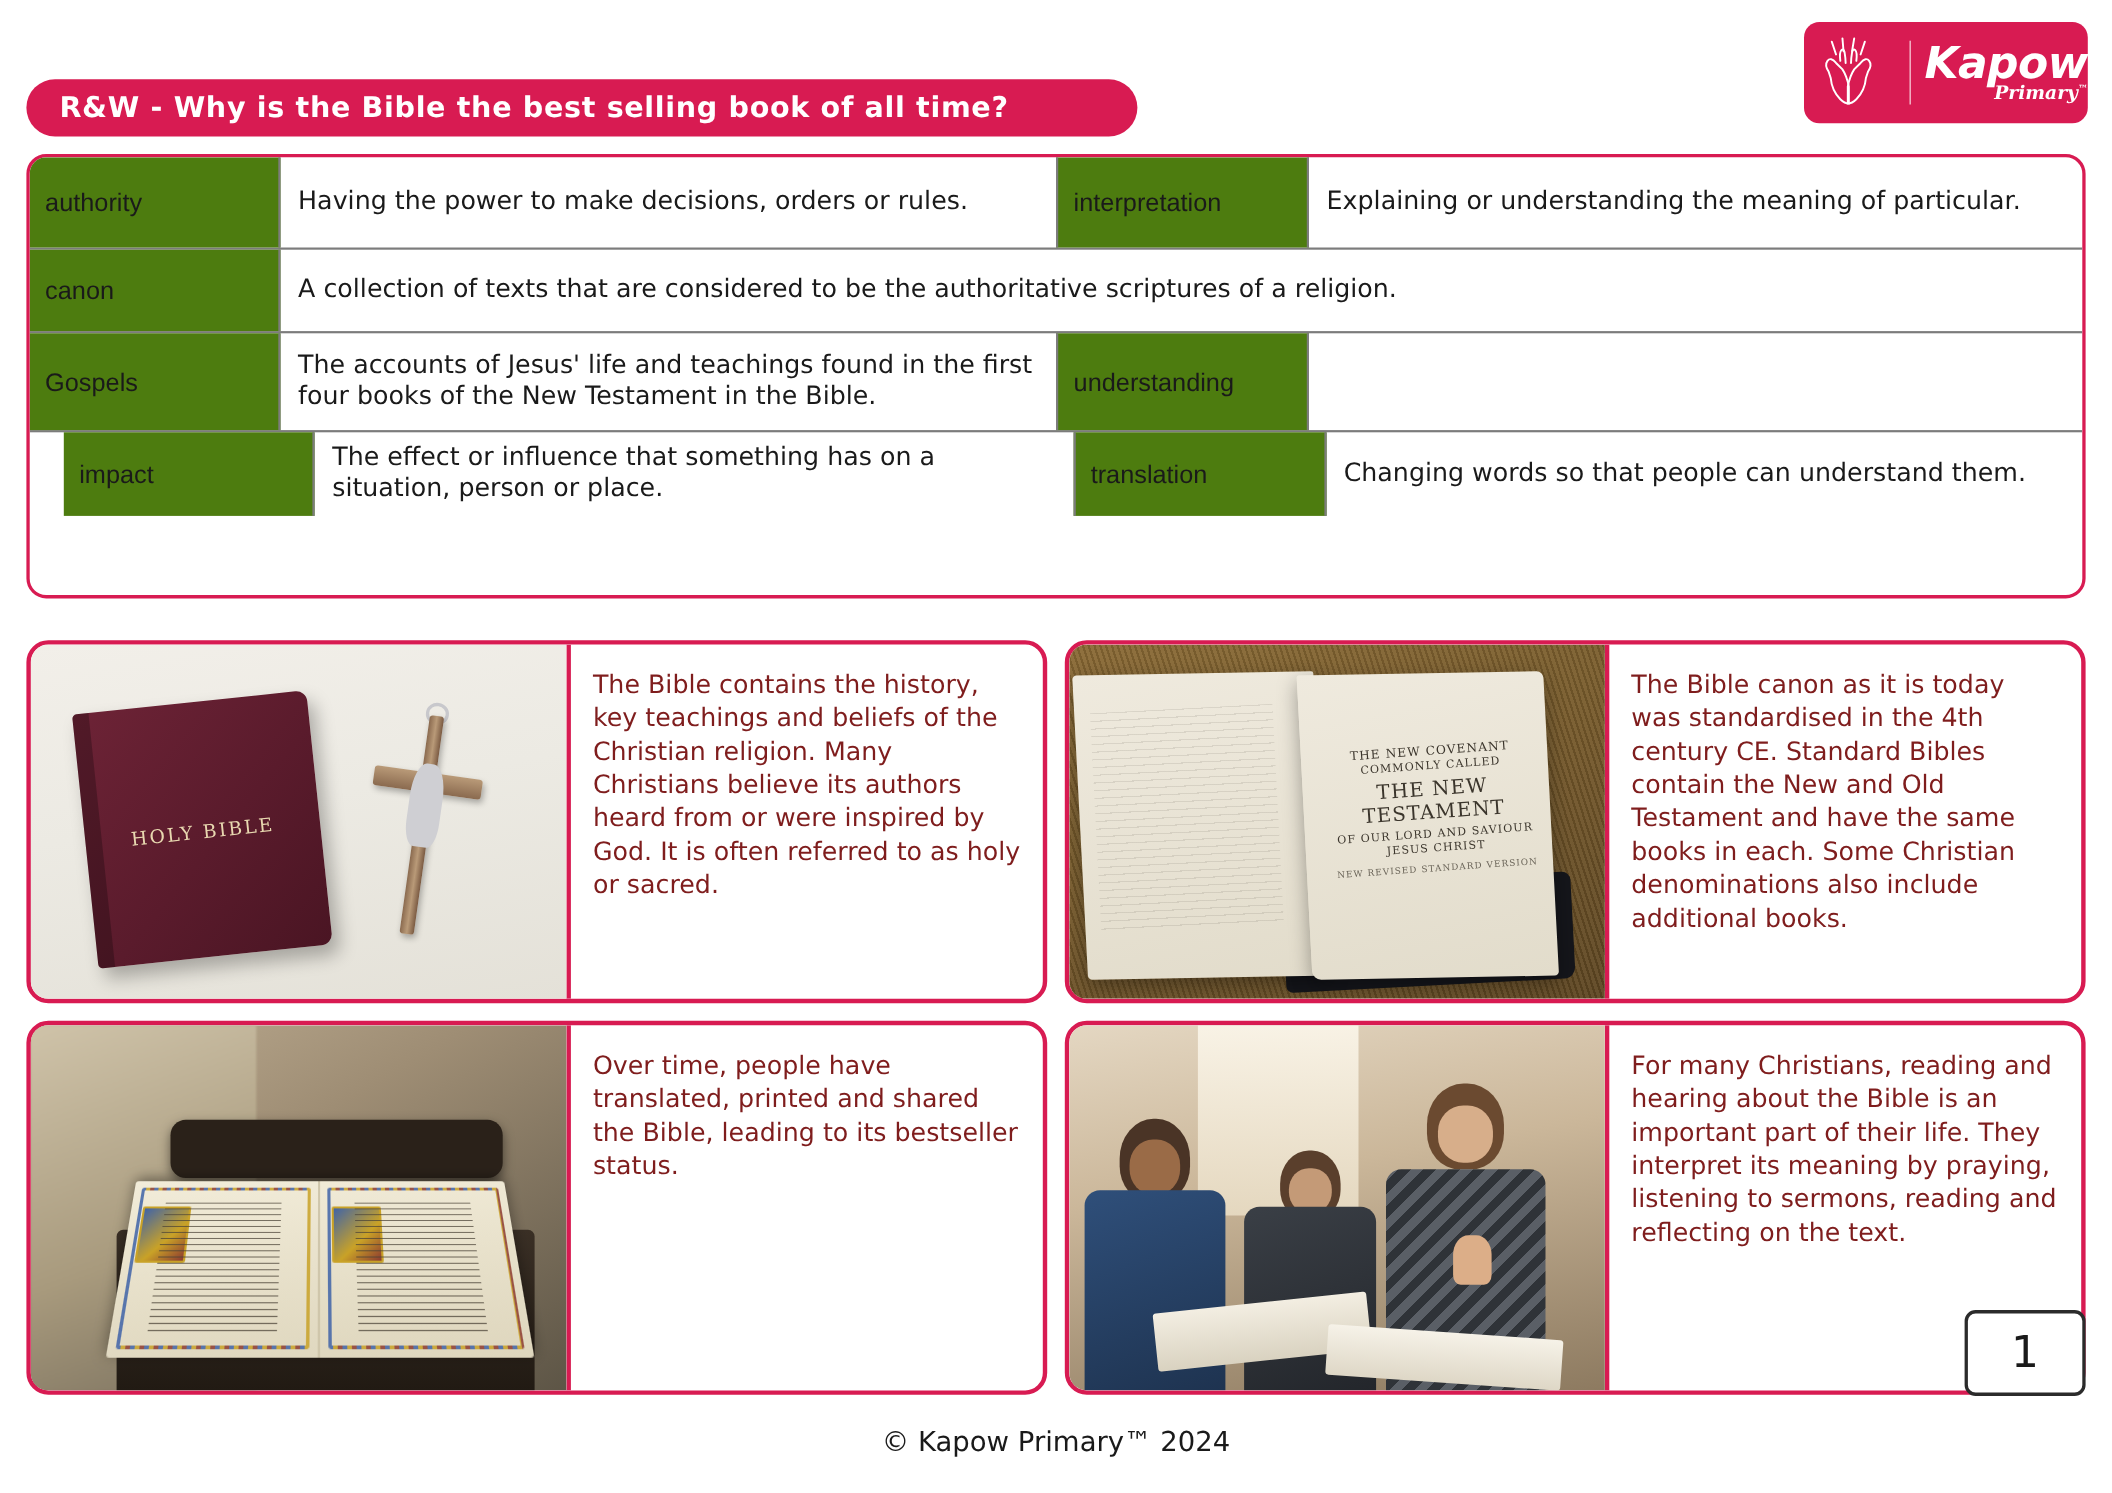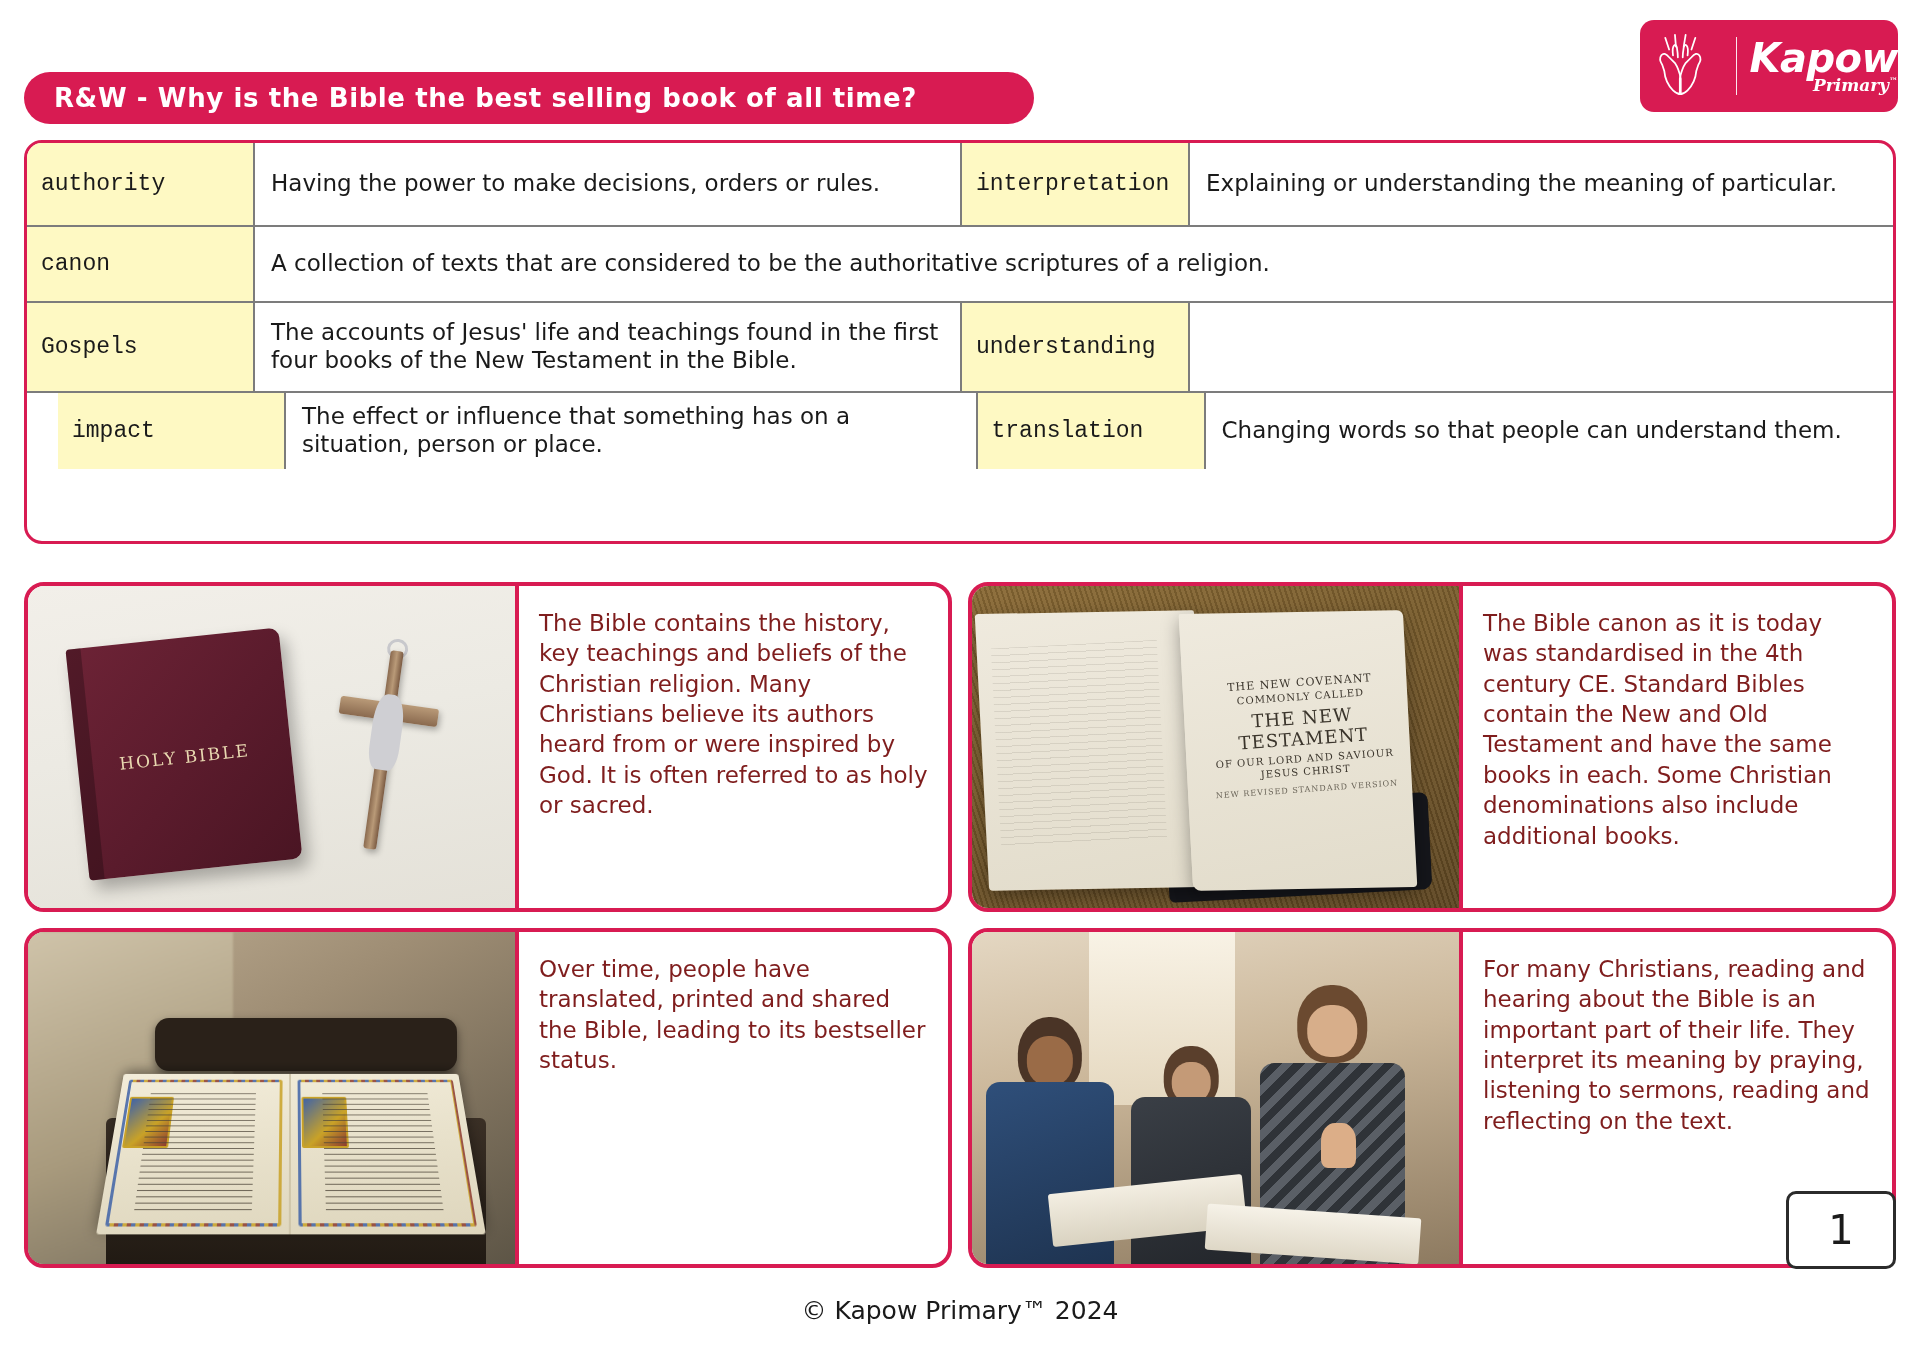--- a/index.html
+++ b/index.html
@@ -61,26 +61,26 @@
     width: 1872px; height: 404px;
     border: 3px solid #d81b52;
     border-radius: 18px;
     overflow: hidden;
     background: #fff;
   }
   .vrow { display: flex; width: 100%; border-bottom: 2px solid #7c7c7c; }
   .vrow:last-child { border-bottom: none; }
   .vhalf { display: flex; flex: 1 1 50%; }
   .vterm {
-    background: #fef9c3;
+    background: #4d7c0f;
     border-right: 2px solid #7c7c7c;
     display: flex; align-items: center;
     padding: 6px 14px;
     font-size: 23px; color: #1a1a1a;
-    font-family: Liberation Mono, monospace;
+    font-family: Liberation Sans, sans-serif;
   }
   .vdef {
     flex: 1 1 auto;
     display: flex; align-items: center;
     padding: 6px 16px;
     font-size: 23px; color: #1a1a1a; line-height: 1.2;
     font-family: "DejaVu Sans", sans-serif;
   }
   .vhalf.left .vterm  { flex: 0 0 228px; }
   .vhalf.right .vterm { flex: 0 0 230px; border-left: 2px solid #7c7c7c; }

